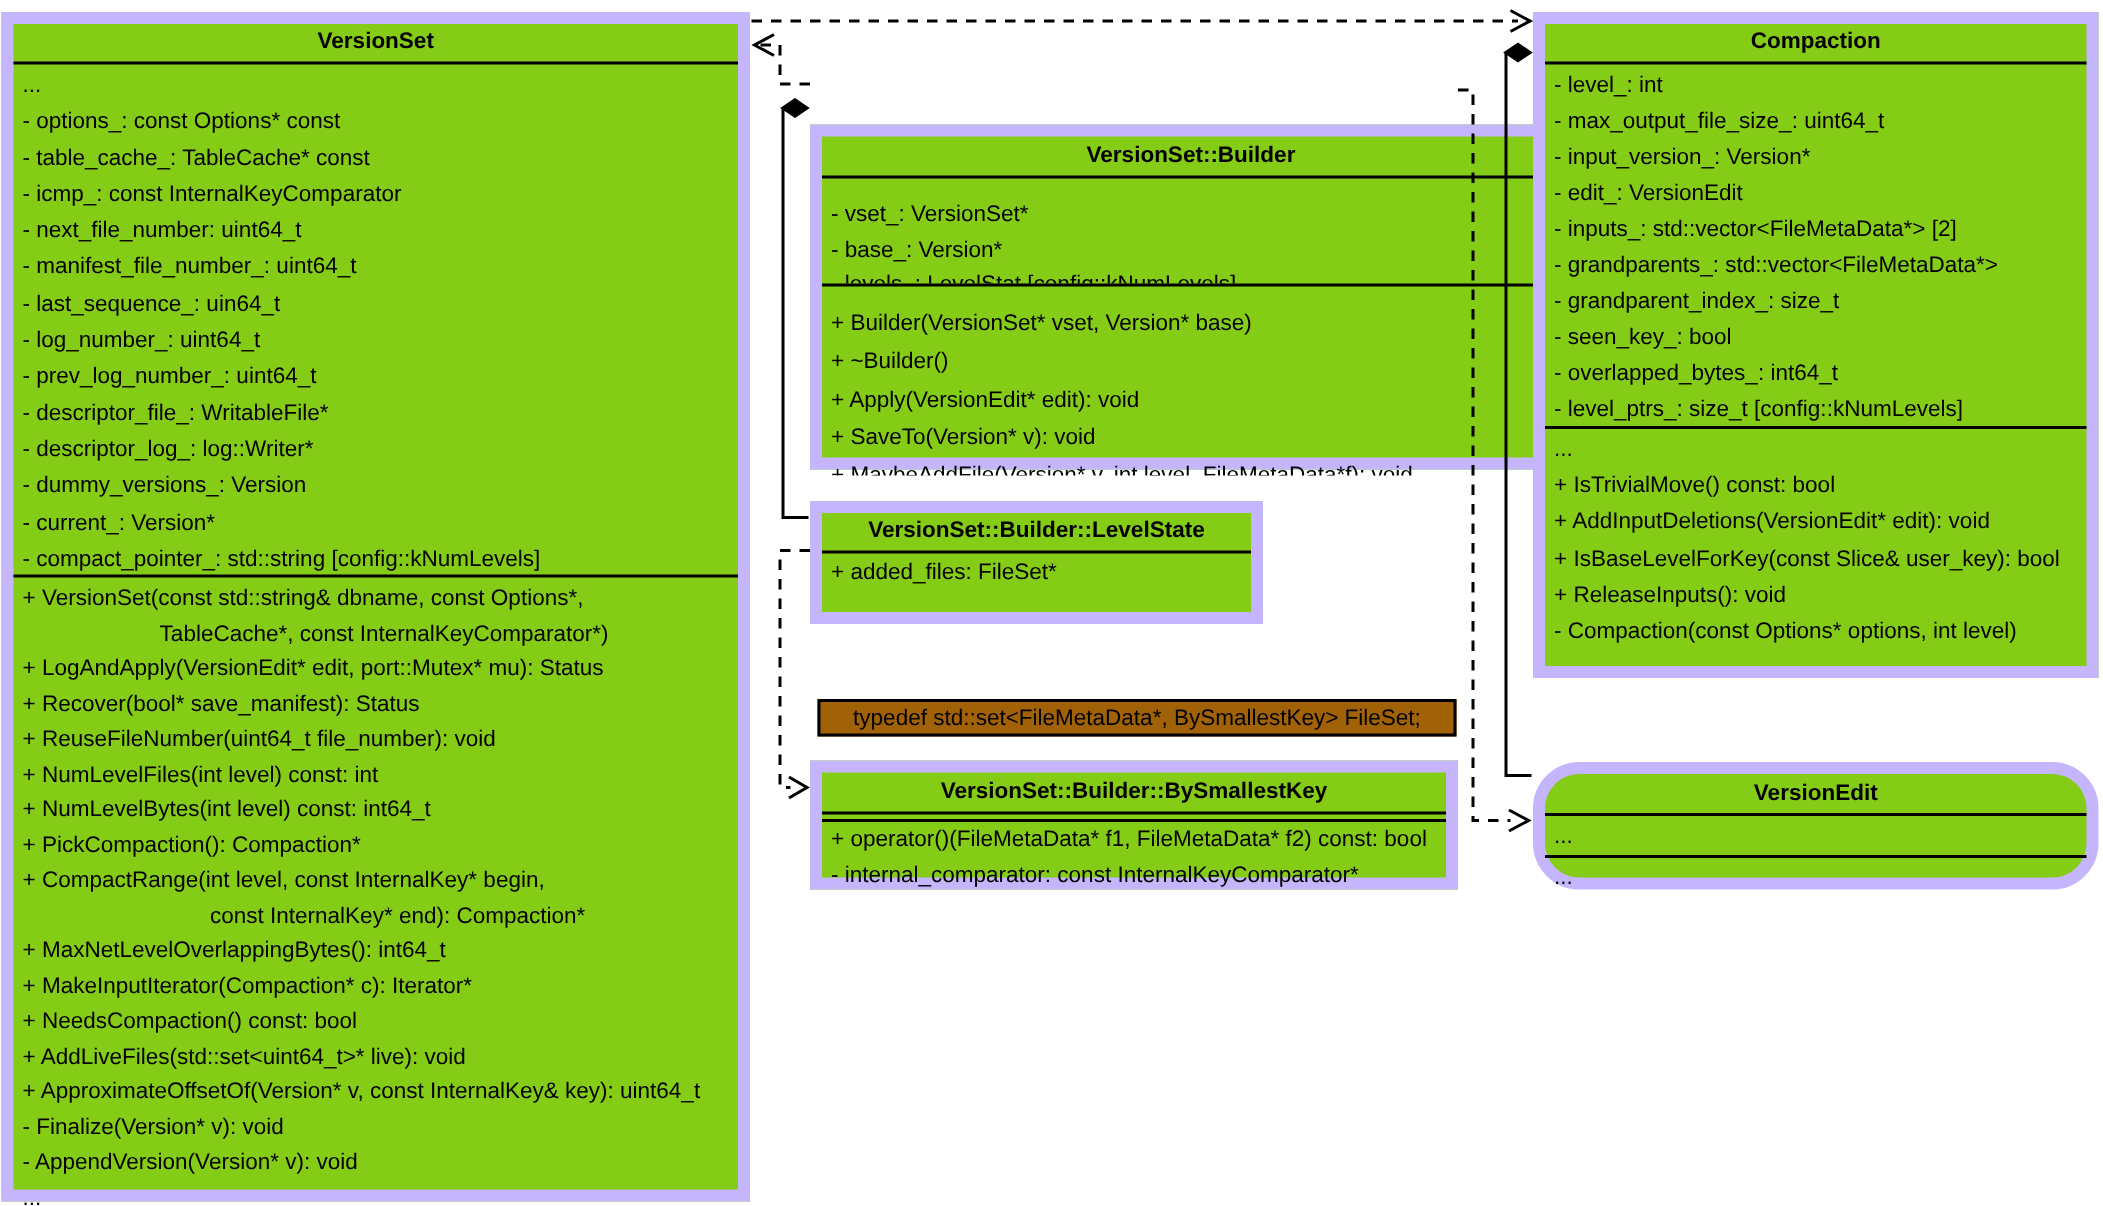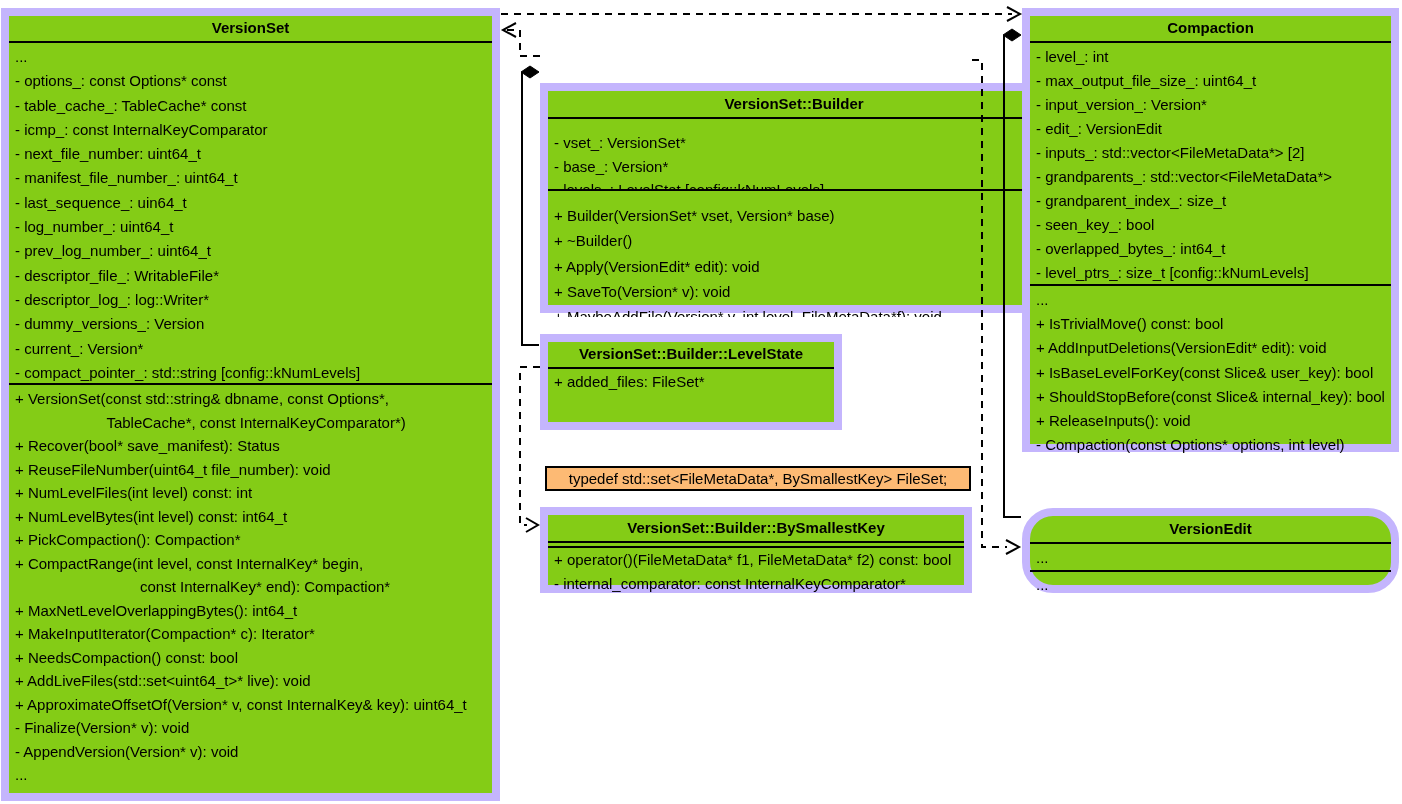--- a/index.html
+++ b/index.html
@@ -12,21 +12,21 @@
   .uml-box {
     position:absolute; background:#84cc16; border:8px solid #c4b5fd;
   }
   .uml-title {
     font-weight:bold; text-align:center; overflow:hidden; white-space:nowrap;
   }
   .uml-section { border-top:2px solid #000; overflow:hidden; }
   .uml-empty { border-top:2px solid #000; }
   .member { white-space:pre; padding-left:6px; overflow:hidden; }
   .note-box {
-    position:absolute; background:#fdba74; border:2px solid #000;
+    position:absolute; background:#a16207; border:2px solid #000;
     display:flex; align-items:center; justify-content:center; white-space:pre;
   }
   svg.wires { position:absolute; left:0; top:0; pointer-events:none; }
   .dash { stroke:#000; stroke-width:2; fill:none; stroke-dasharray:7 6; }
   .solid { stroke:#000; stroke-width:2; fill:none; }
   .openarrow { stroke:#000; stroke-width:2; fill:none; }
   .diamond { fill:#000; stroke:#000; }
 </style>
 </head>
 <body>
@@ -47,20 +47,21 @@
         <div class="member">- prev_log_number_: uint64_t</div>
         <div class="member">- descriptor_file_: WritableFile*</div>
         <div class="member">- descriptor_log_: log::Writer*</div>
         <div class="member">- dummy_versions_: Version</div>
         <div class="member">- current_: Version*</div>
         <div class="member">- compact_pointer_: std::string [config::kNumLevels]</div>
       </div>
     <div class="uml-section" style="height:424px; line-height:23.5px; padding-top:2px;">
         <div class="member">+ VersionSet(const std::string&amp; dbname, const Options*,</div>
         <div class="member">                      TableCache*, const InternalKeyComparator*)</div>
+        <div class="member">+ LogAndApply(VersionEdit* edit, port::Mutex* mu): Status</div>
         <div class="member">+ Recover(bool* save_manifest): Status</div>
         <div class="member">+ ReuseFileNumber(uint64_t file_number): void</div>
         <div class="member">+ NumLevelFiles(int level) const: int</div>
         <div class="member">+ NumLevelBytes(int level) const: int64_t</div>
         <div class="member">+ PickCompaction(): Compaction*</div>
         <div class="member">+ CompactRange(int level, const InternalKey* begin,</div>
         <div class="member">                              const InternalKey* end): Compaction*</div>
         <div class="member">+ MaxNetLevelOverlappingBytes(): int64_t</div>
         <div class="member">+ MakeInputIterator(Compaction* c): Iterator*</div>
         <div class="member">+ NeedsCompaction() const: bool</div>
@@ -81,21 +82,21 @@
       </div>
     <div class="uml-section" style="height:128px; line-height:25.3px; padding-top:12px;">
         <div class="member">+ Builder(VersionSet* vset, Version* base)</div>
         <div class="member">+ ~Builder()</div>
         <div class="member">+ Apply(VersionEdit* edit): void</div>
         <div class="member">+ SaveTo(Version* v): void</div>
         <div class="member">+ MaybeAddFile(Version* v, int level, FileMetaData*f): void</div>
       </div>
   </div>
 
-  <div class="uml-box" style="left:540px; top:334px; width:302px; height:96px;">
+  <div class="uml-box" style="left:540px; top:334px; width:302px; height:82px;">
     <div class="uml-title" style="height:25px; line-height:24px;">VersionSet::Builder::LevelState</div>
     <div class="uml-section" style="height:46px; line-height:23px; padding-top:1px;">
         <div class="member">+ added_files: FileSet*</div>
       </div>
   </div>
 
   <div class="note-box" style="left:545px; top:466px; width:426px; height:25px;">
     <span>typedef std::set&lt;FileMetaData*, BySmallestKey&gt; FileSet;</span>
   </div>
 
@@ -120,21 +121,20 @@
         <div class="member">- grandparent_index_: size_t</div>
         <div class="member">- seen_key_: bool</div>
         <div class="member">- overlapped_bytes_: int64_t</div>
         <div class="member">- level_ptrs_: size_t [config::kNumLevels]</div>
       </div>
     <div class="uml-section" style="height:172px; line-height:24.2px; padding-top:2px;">
         <div class="member">...</div>
         <div class="member">+ IsTrivialMove() const: bool</div>
         <div class="member">+ AddInputDeletions(VersionEdit* edit): void</div>
         <div class="member">+ IsBaseLevelForKey(const Slice&amp; user_key): bool</div>
-        <div class="member">+ ShouldStopBefore(const Slice&amp; internal_key): bool</div>
         <div class="member">+ ReleaseInputs(): void</div>
         <div class="member">- Compaction(const Options* options, int level)</div>
       </div>
   </div>
 
   <div class="uml-box" style="left:1022px; top:508px; width:377px; height:85px;border-radius:31px;">
     <div class="uml-title" style="height:26px; line-height:25px;">VersionEdit</div>
     <div class="uml-section member" style="height:28px; line-height:27px;">...</div>
     <div class="uml-section member" style="height:27px; line-height:26px;">...</div>
   </div>

